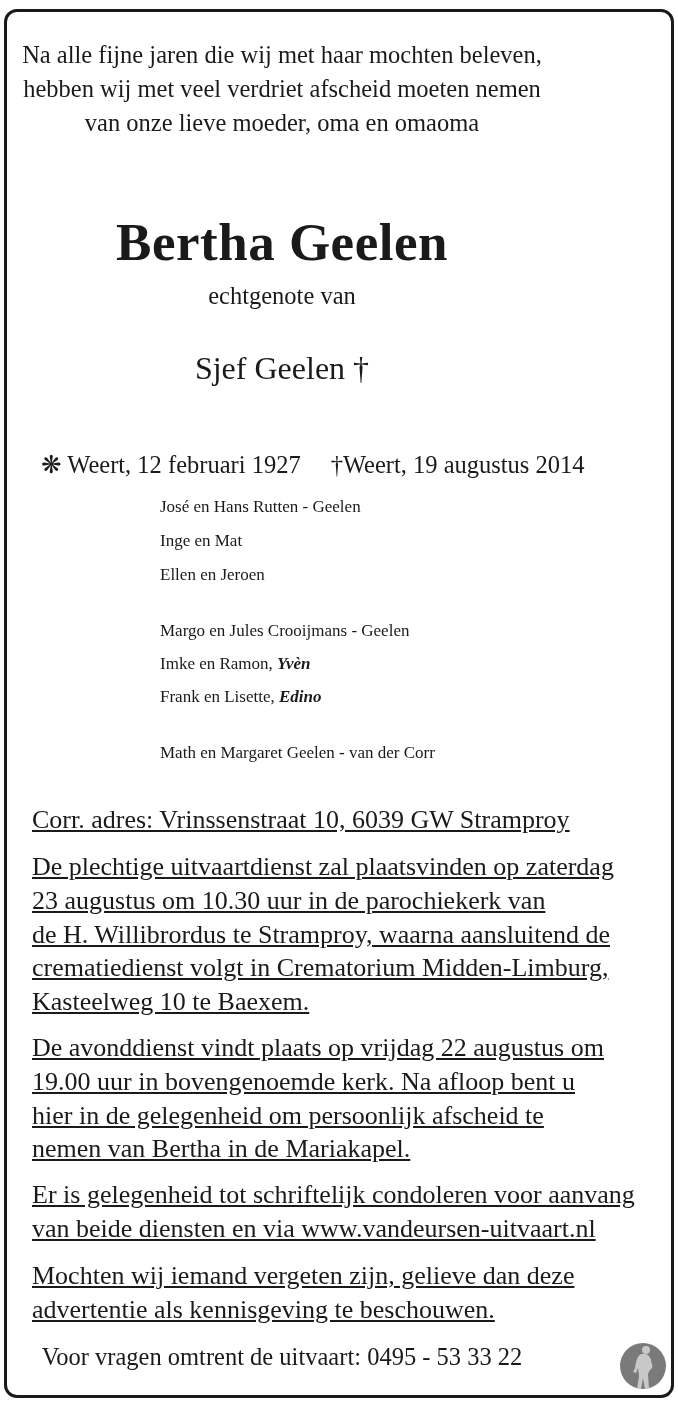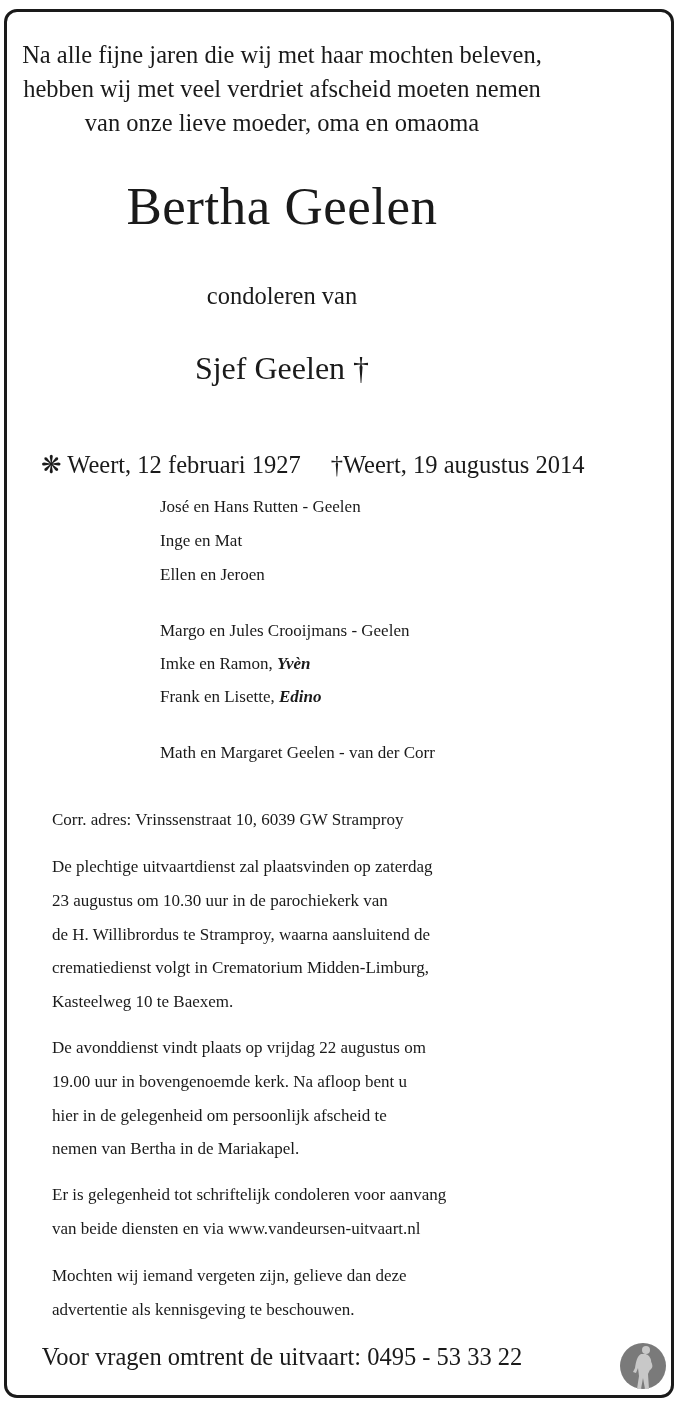--- a/index.html
+++ b/index.html
@@ -34,23 +34,24 @@
   .center {
     left: 0;
     width: 564px;
     text-align: center;
   }
   .intro {
     font-size: 24.5px;
   }
   .name {
     font-size: 53px;
-    font-weight: normal;
+    font-weight: bold;
     line-height: 60px;
     letter-spacing: 0.5px;
+    margin-top: 36px;
   }
   .spouse {
     font-size: 32px;
     line-height: 40px;
   }
   .dates {
     left: 41px;
     font-size: 24.5px;
     margin-top: 24px;
   }
@@ -60,43 +61,44 @@
   }
   .family {
     left: 160px;
     font-size: 17px;
   }
   .family i {
     font-style: italic;
     font-weight: bold;
   }
   .body-text {
-    left: 52px;
-    font-size: 17px;
+    left: 32px;
+    font-size: 26px;
+    text-decoration: underline;
   }
   .logo {
     position: absolute;
     left: 619px;
     top: 1342px;
     width: 48px;
     height: 48px;
   }
 </style>
 </head>
 <body>
 
 <div class="frame"></div>
 
 <div class="line center intro" style="top:38px">Na alle fijne jaren die wij met haar mochten beleven,</div>
 <div class="line center intro" style="top:72px">hebben wij met veel verdriet afscheid moeten nemen</div>
 <div class="line center intro" style="top:106px">van onze lieve moeder, oma en omaoma</div>
 
 <div class="line center name" style="top:176px">Bertha Geelen</div>
 
-<div class="line center intro" style="top:279px">condoleren van</div>
+<div class="line center intro" style="top:279px">echtgenote van</div>
 
 <div class="line center spouse" style="top:348px">Sjef Geelen †</div>
 
 <div class="line dates" style="top:424px">
   <span>❋</span>
   <span>Weert, 12 februari 1927</span><span class="gap"></span><span>†</span><span>Weert, 19 augustus 2014</span>
 </div>
 
 <div class="line family" style="top:490px"><span>José en Hans Rutten - Geelen</span><i></i></div>
 <div class="line family" style="top:524px"><span>Inge en Mat</span><i></i></div>

